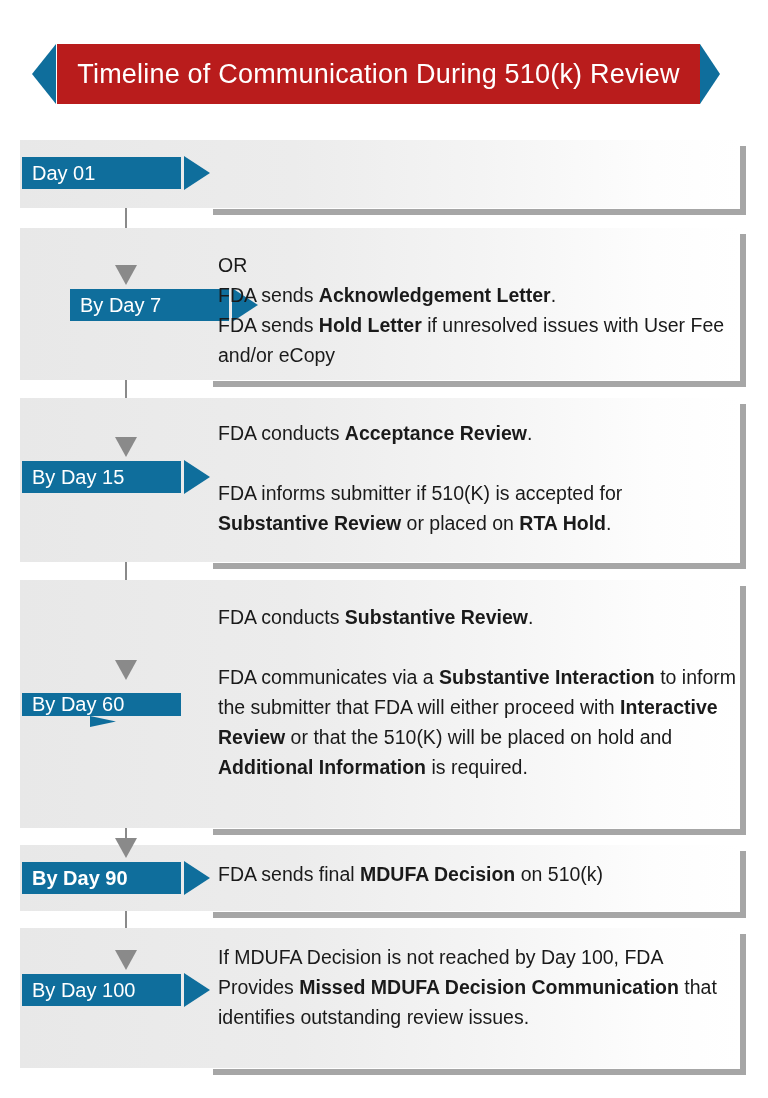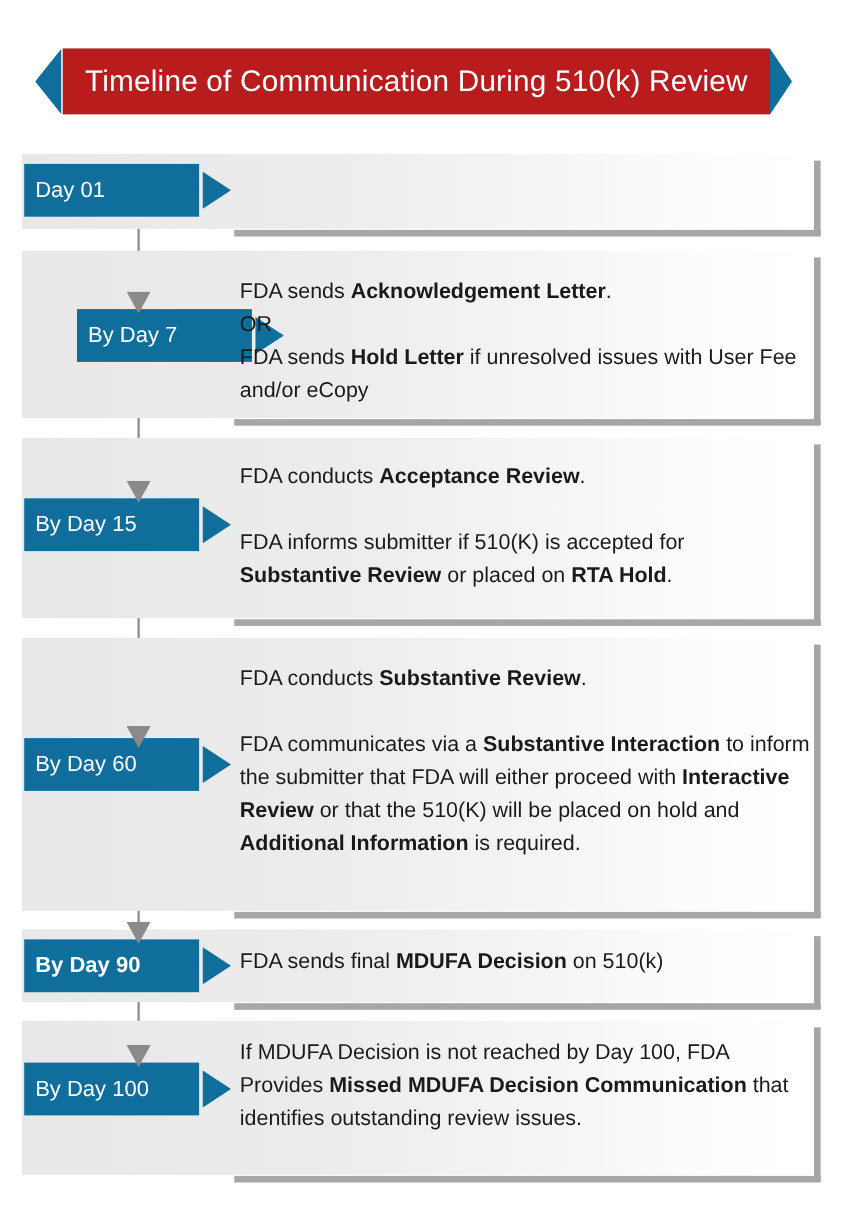--- a/index.html
+++ b/index.html
@@ -109,21 +109,21 @@
   }
 
   .day-chip {
     position: absolute;
     left: 2px;
     height: 34px;
     display: flex;
     align-items: center;
   }
   .day-chip .chip-box {
-    height: 48px;
+    height: 32px;
     width: 159px;
     background: #0f6e9c;
     display: flex;
     align-items: center;
     box-sizing: border-box;
     padding-left: 10px;
   }
   .day-chip .chip-box .label {
     color: #ffffff;
     font-size: 20px;
@@ -184,22 +184,22 @@
       <div class="band"></div>
       <div class="band-shadow"></div>
       <div class="band-shadow-right"></div>
       <div class="day-chip" style="top: 60px; margin-left: 48px;">
         <div class="chip-box">
           <span class="label">By Day 7</span>
         </div>
         <div class="chip-arrow"></div>
       </div>
       <div class="row-text" style="top: 22px;">
+        <p><span>OR</span></p>
         <p><span>FDA sends </span><b>Acknowledgement Letter</b><span>.</span></p>
-        <p><span>OR</span></p>
         <p><span>FDA sends </span><b>Hold Letter</b><span> if unresolved issues with User Fee and/or eCopy</span></p>
       </div>
     </div>
     <div class="row" style="top: 398px; height: 164px;">
       <div class="band"></div>
       <div class="band-shadow"></div>
       <div class="band-shadow-right"></div>
       <div class="day-chip" style="top: 62px;">
         <div class="chip-box">
           <span class="label">By Day 15</span>
@@ -208,21 +208,21 @@
       </div>
       <div class="row-text" style="top: 20px;">
         <p class="spacer-after"><span>FDA conducts </span><b>Acceptance Review</b><span>.</span></p>
         <p><span>FDA informs submitter if 510(K) is accepted for </span><b>Substantive Review</b><span> or placed on </span><b>RTA Hold</b><span>.</span></p>
       </div>
     </div>
     <div class="row" style="top: 580px; height: 248px;">
       <div class="band"></div>
       <div class="band-shadow"></div>
       <div class="band-shadow-right"></div>
-      <div class="day-chip" style="top: 98px;">
+      <div class="day-chip" style="top: 113px; flex-direction: column;">
         <div class="chip-box">
           <span class="label">By Day 60</span>
         </div>
         <div class="chip-arrow"></div>
       </div>
       <div class="row-text" style="top: 22px;">
         <p class="spacer-after"><span>FDA conducts </span><b>Substantive Review</b><span>.</span></p>
         <p><span>FDA communicates via a </span><b>Substantive Interaction</b><span> to inform the submitter that FDA will either proceed with </span><b>Interactive Review</b><span> or that the 510(K) will be placed on hold and </span><b>Additional Information</b><span> is required.</span></p>
       </div>
     </div>

